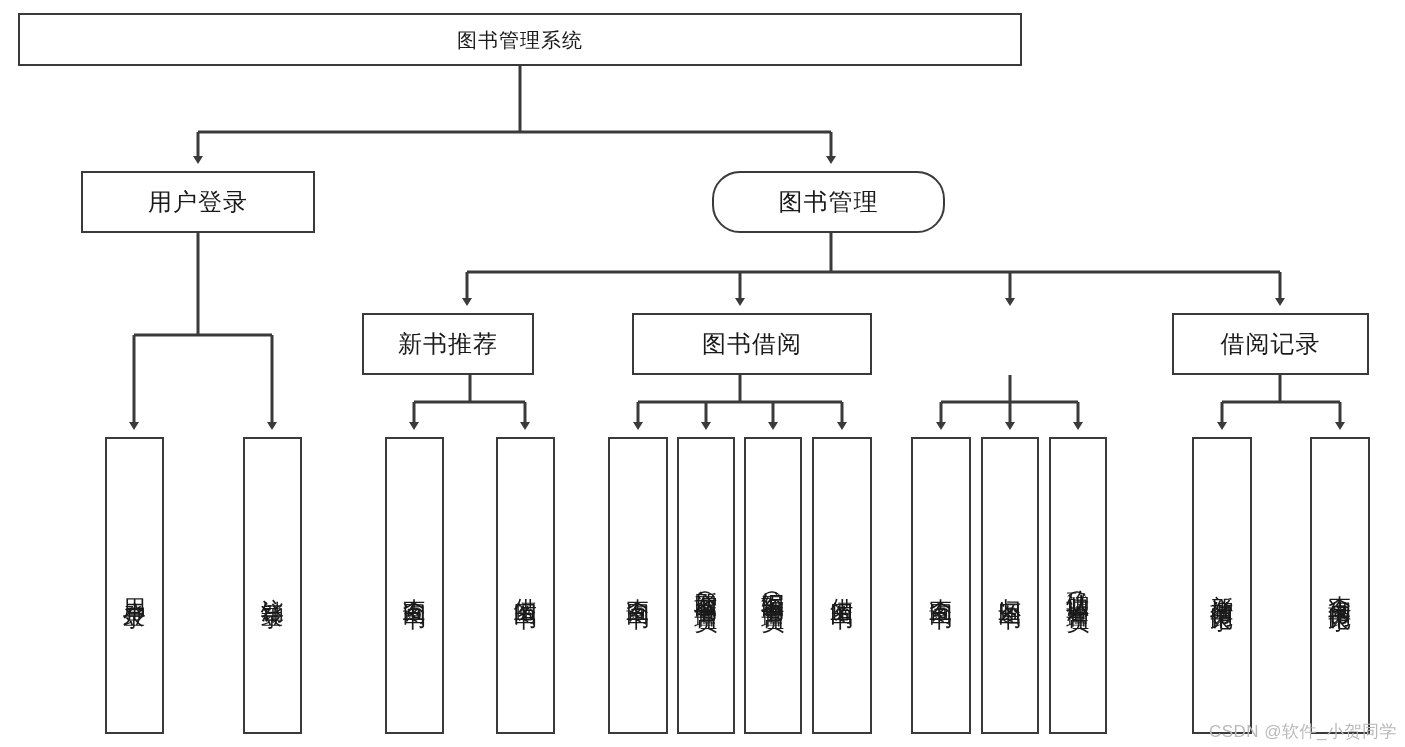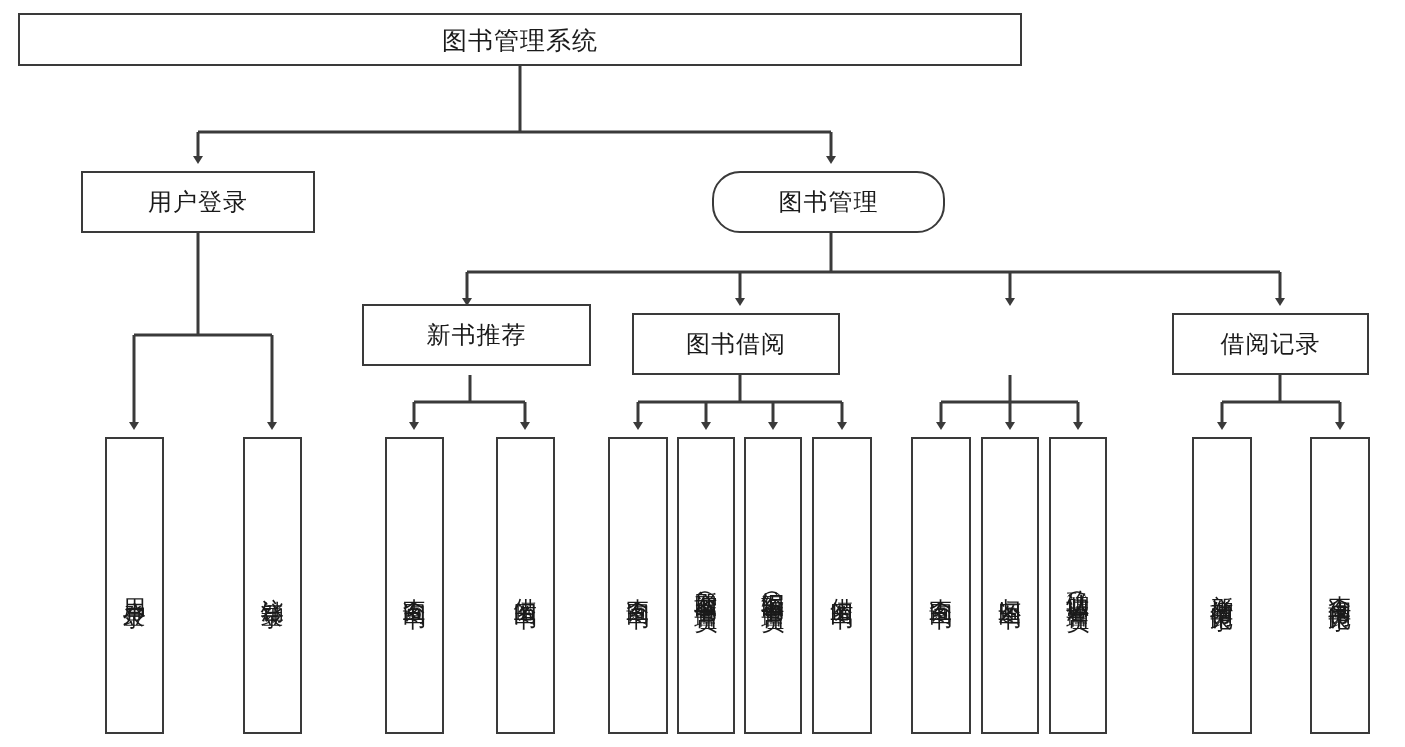--- a/index.html
+++ b/index.html
@@ -32,21 +32,21 @@
     align-items: center;
     justify-content: center;
     color: #1a1a1a;
   }
   .node.h {
     font-size: 24px;
     letter-spacing: 1px;
     line-height: 1.2;
   }
   .node.root {
-    font-size: 25px;
+    font-size: 20px;
   }
   .node.v {
     writing-mode: vertical-rl;
     text-orientation: upright;
     align-items: center;
     justify-content: center;
     font-size: 23px;
     line-height: 1.15;
     letter-spacing: 3px;
     padding: 2px 0;
@@ -127,24 +127,24 @@
     <span>图书管理系统</span>
   </div>
 
   <div class="node h" style="left:81px; top:171px; width:234px; height:62px;">
     <span>用户登录</span>
   </div>
   <div class="node h" style="left:712px; top:171px; width:233px; height:62px;border-radius:28px;">
     <span>图书管理</span>
   </div>
 
-  <div class="node h" style="left:362px; top:304px; width:229px; height:62px;">
+  <div class="node h" style="left:362px; top:313px; width:172px; height:62px;">
     <span>新书推荐</span>
   </div>
-  <div class="node h" style="left:632px; top:313px; width:208px; height:62px;">
+  <div class="node h" style="left:632px; top:313px; width:240px; height:62px;">
     <span>图书借阅</span>
   </div>
   <div class="node h" style="left:1172px; top:313px; width:197px; height:62px;">
     <span>借阅记录</span>
   </div>
 
   <div class="node v" style="left:105px; top:437px; width:59px; height:297px;">
     <span class="vtxt">用户登录</span>
   </div>
   <div class="node v" style="left:243px; top:437px; width:59px; height:297px;">
@@ -181,14 +181,15 @@
     <span class="vtxt">确认归还（管理员）</span>
   </div>
 
   <div class="node v" style="left:1192px; top:437px; width:60px; height:297px;">
     <span class="vtxt">新增借阅记录</span>
   </div>
   <div class="node v" style="left:1310px; top:437px; width:60px; height:297px;">
     <span class="vtxt">查询借阅记录</span>
   </div>
 
+  <div class="watermark">CSDN @软件_小贺同学</div>
 
 </div>
 
 </body></html>

